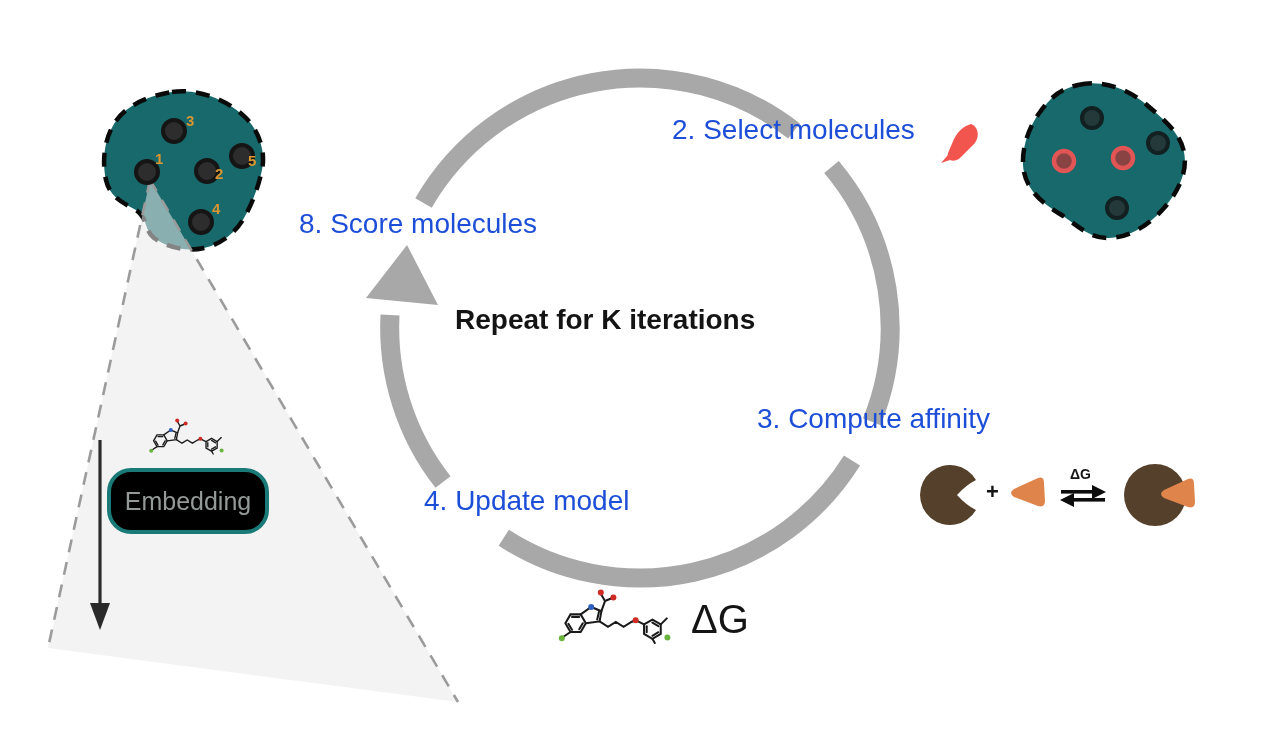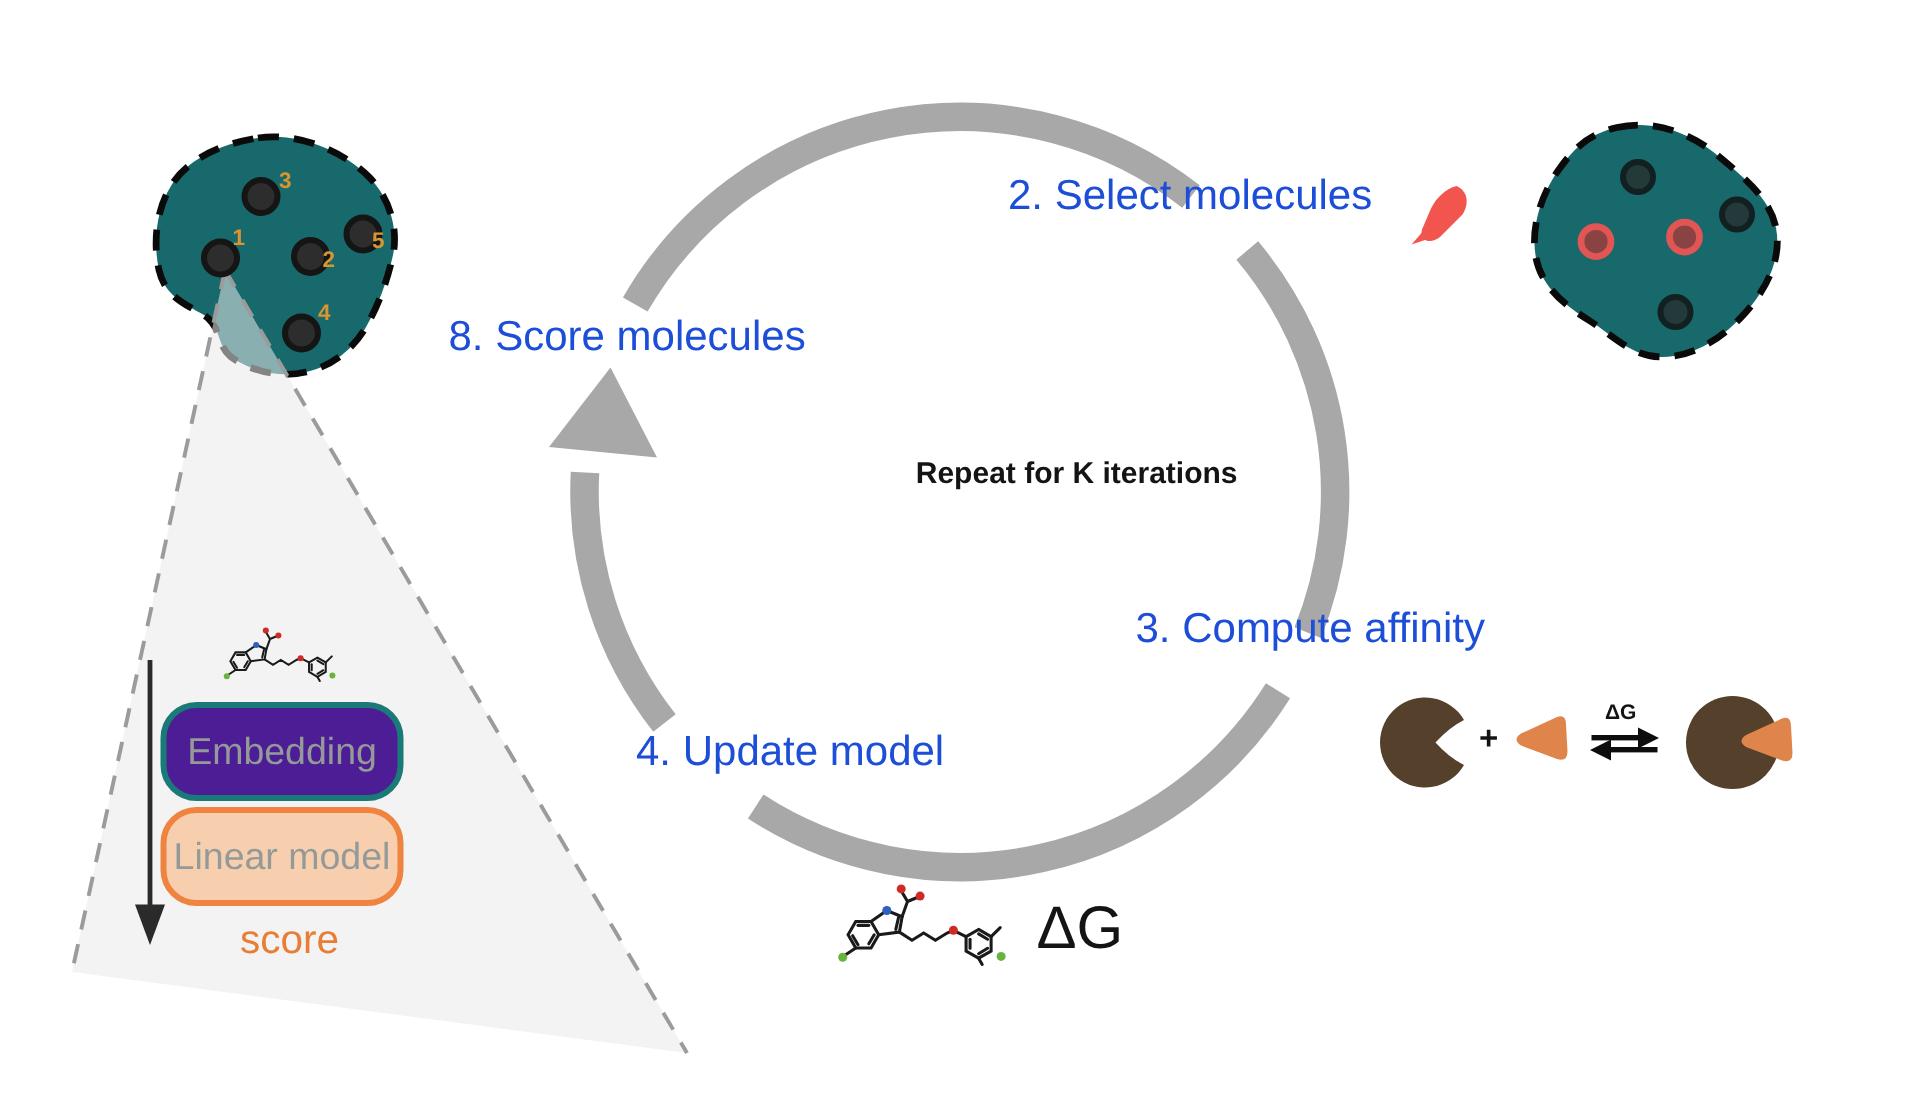--- a/index.html
+++ b/index.html
@@ -3,28 +3,28 @@
 <meta charset="utf-8">
 <style>
   html,body{margin:0;padding:0;background:#ffffff;}
   #stage{
     position:relative;width:1280px;height:731px;background:#ffffff;overflow:hidden;
     font-family:"Liberation Sans",sans-serif;color:#141414;
   }
   #gfx{position:absolute;left:0;top:0;width:1280px;height:731px;}
   .abs{position:absolute;line-height:1.1;white-space:nowrap;}
   .step{font-size:28px;color:#1d4ed8;}
-  .center-label{font-size:20px;font-weight:bold;text-align:right;width:370px;}
+  .center-label{font-size:28px;font-weight:bold;text-align:left;width:370px;}
   .dotnum{font-size:15px;font-weight:bold;color:#d9952f;}
   .pipe-box{
     position:absolute;width:162px;height:66px;border-radius:24px;
     display:flex;align-items:center;justify-content:center;
     font-size:25px;color:#949a98;box-sizing:border-box;
   }
-  .box-embed{background:#4c1d95;border:4px solid #1a7a78;}
+  .box-embed{background:#000000;border:4px solid #1a7a78;}
   .box-linear{background:#f8cfae;border:4px solid #ee8440;}
   .score-label{font-size:27px;color:#e87e35;width:130px;text-align:center;}
   .dg-big{font-size:40px;color:#141414;}
   .plus{font-size:22px;font-weight:bold;}
   .dg-small{font-size:14px;font-weight:bold;}
 </style>
 </head>
 <body>
 
 <div id="stage">
@@ -150,22 +150,18 @@
 
   <span class="abs dotnum" style="left:155px;top:151px">1</span>
   <span class="abs dotnum" style="left:215px;top:166px">2</span>
   <span class="abs dotnum" style="left:186px;top:113px">3</span>
   <span class="abs dotnum" style="left:212px;top:201px">4</span>
   <span class="abs dotnum" style="left:248px;top:153px">5</span>
 
   <div class="pipe-box box-embed" style="left:107px;top:468px">
     <span>Embedding</span>
   </div>
-  <div class="pipe-box box-linear" style="left:107px;top:538px">
-    <span>Linear model</span>
-  </div>
-  <div class="abs score-label" style="left:128px;top:612px">score</div>
 
   <div class="abs dg-big" style="left:691px;top:597px">ΔG</div>
   <div class="abs plus" style="left:986px;top:480px">+</div>
   <div class="abs dg-small" style="left:1070px;top:467px">ΔG</div>
 
 </div>
 
 </body></html>

